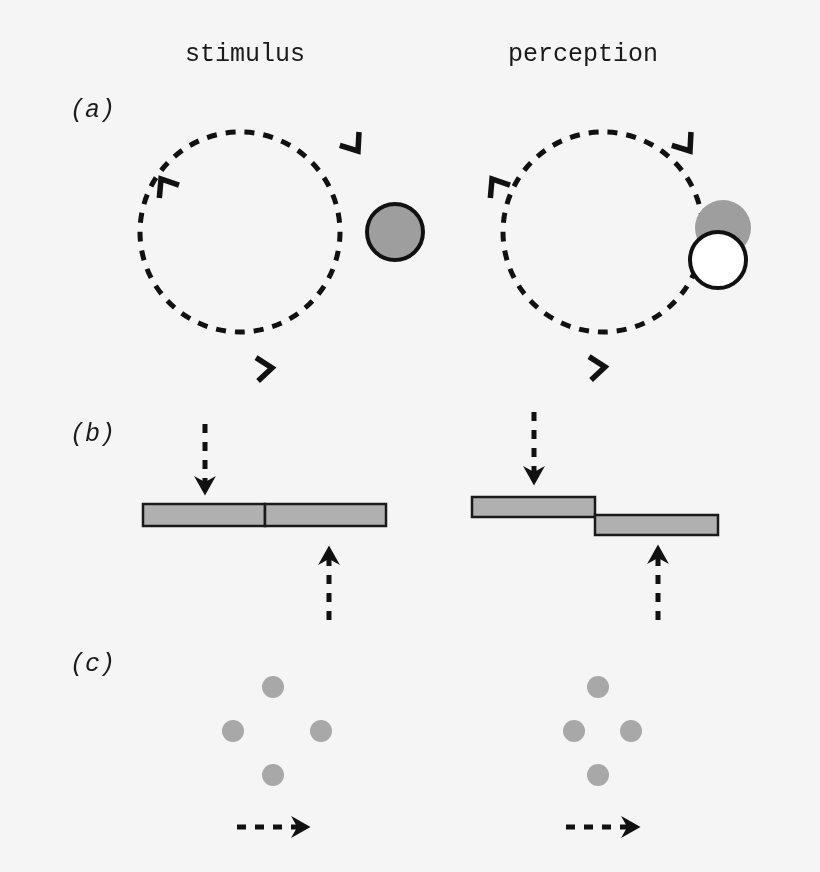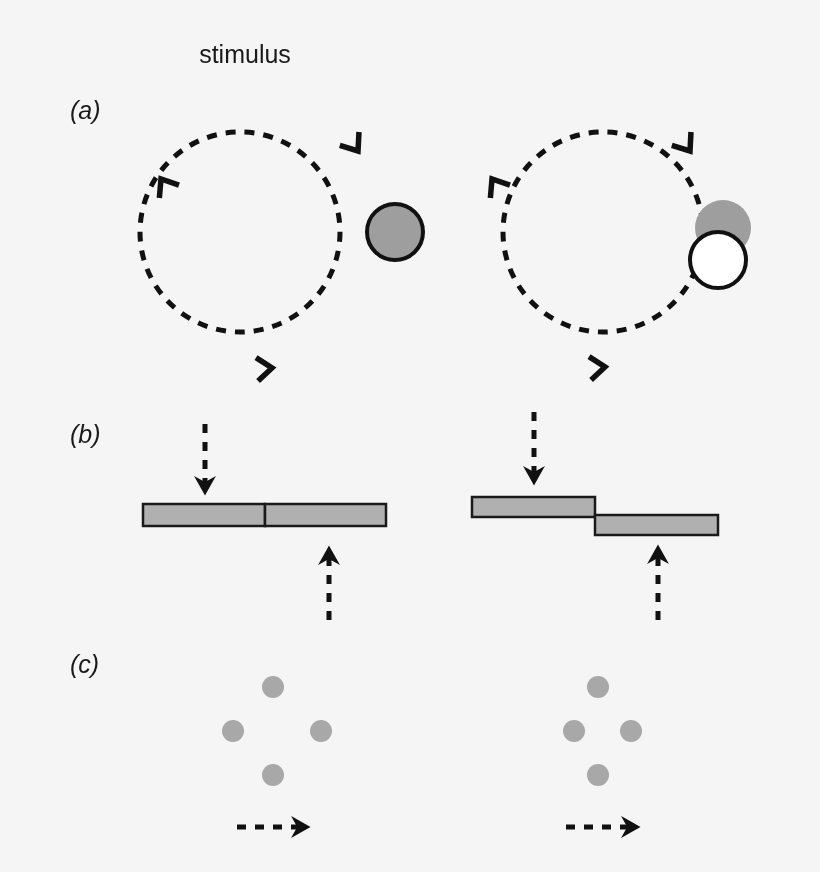--- a/index.html
+++ b/index.html
@@ -6,21 +6,21 @@
   html, body {
     margin: 0;
     padding: 0;
     background: #f5f5f5;
   }
   #figure-root {
     position: relative;
     width: 820px;
     height: 872px;
     background: #f5f5f5;
-    font-family: Liberation Sans, sans-serif;
+    font-family: Liberation Mono, monospace;
     overflow: hidden;
   }
   .col-header {
     position: absolute;
     font-size: 25px;
     color: #1a1a1a;
     text-align: center;
     white-space: nowrap;
     font-style: normal;
   }
@@ -45,20 +45,21 @@
     overflow: visible;
   }
 </style>
 </head>
 <body>
 
 <div id="figure-root">
 
   <div class="col-header" id="header-stimulus">stimulus</div>
 
+  <div class="col-header" id="header-perception">perception</div>
 
   <div class="panel-label" id="panel-label-a">(a)</div>
 
   <div class="panel-label" id="panel-label-b">(b)</div>
 
   <div class="panel-label" id="panel-label-c">(c)</div>
 
   <svg class="fig-svg" id="fig-svg" viewBox="0 0 820 872">
 
     <g id="panel-a-left">

